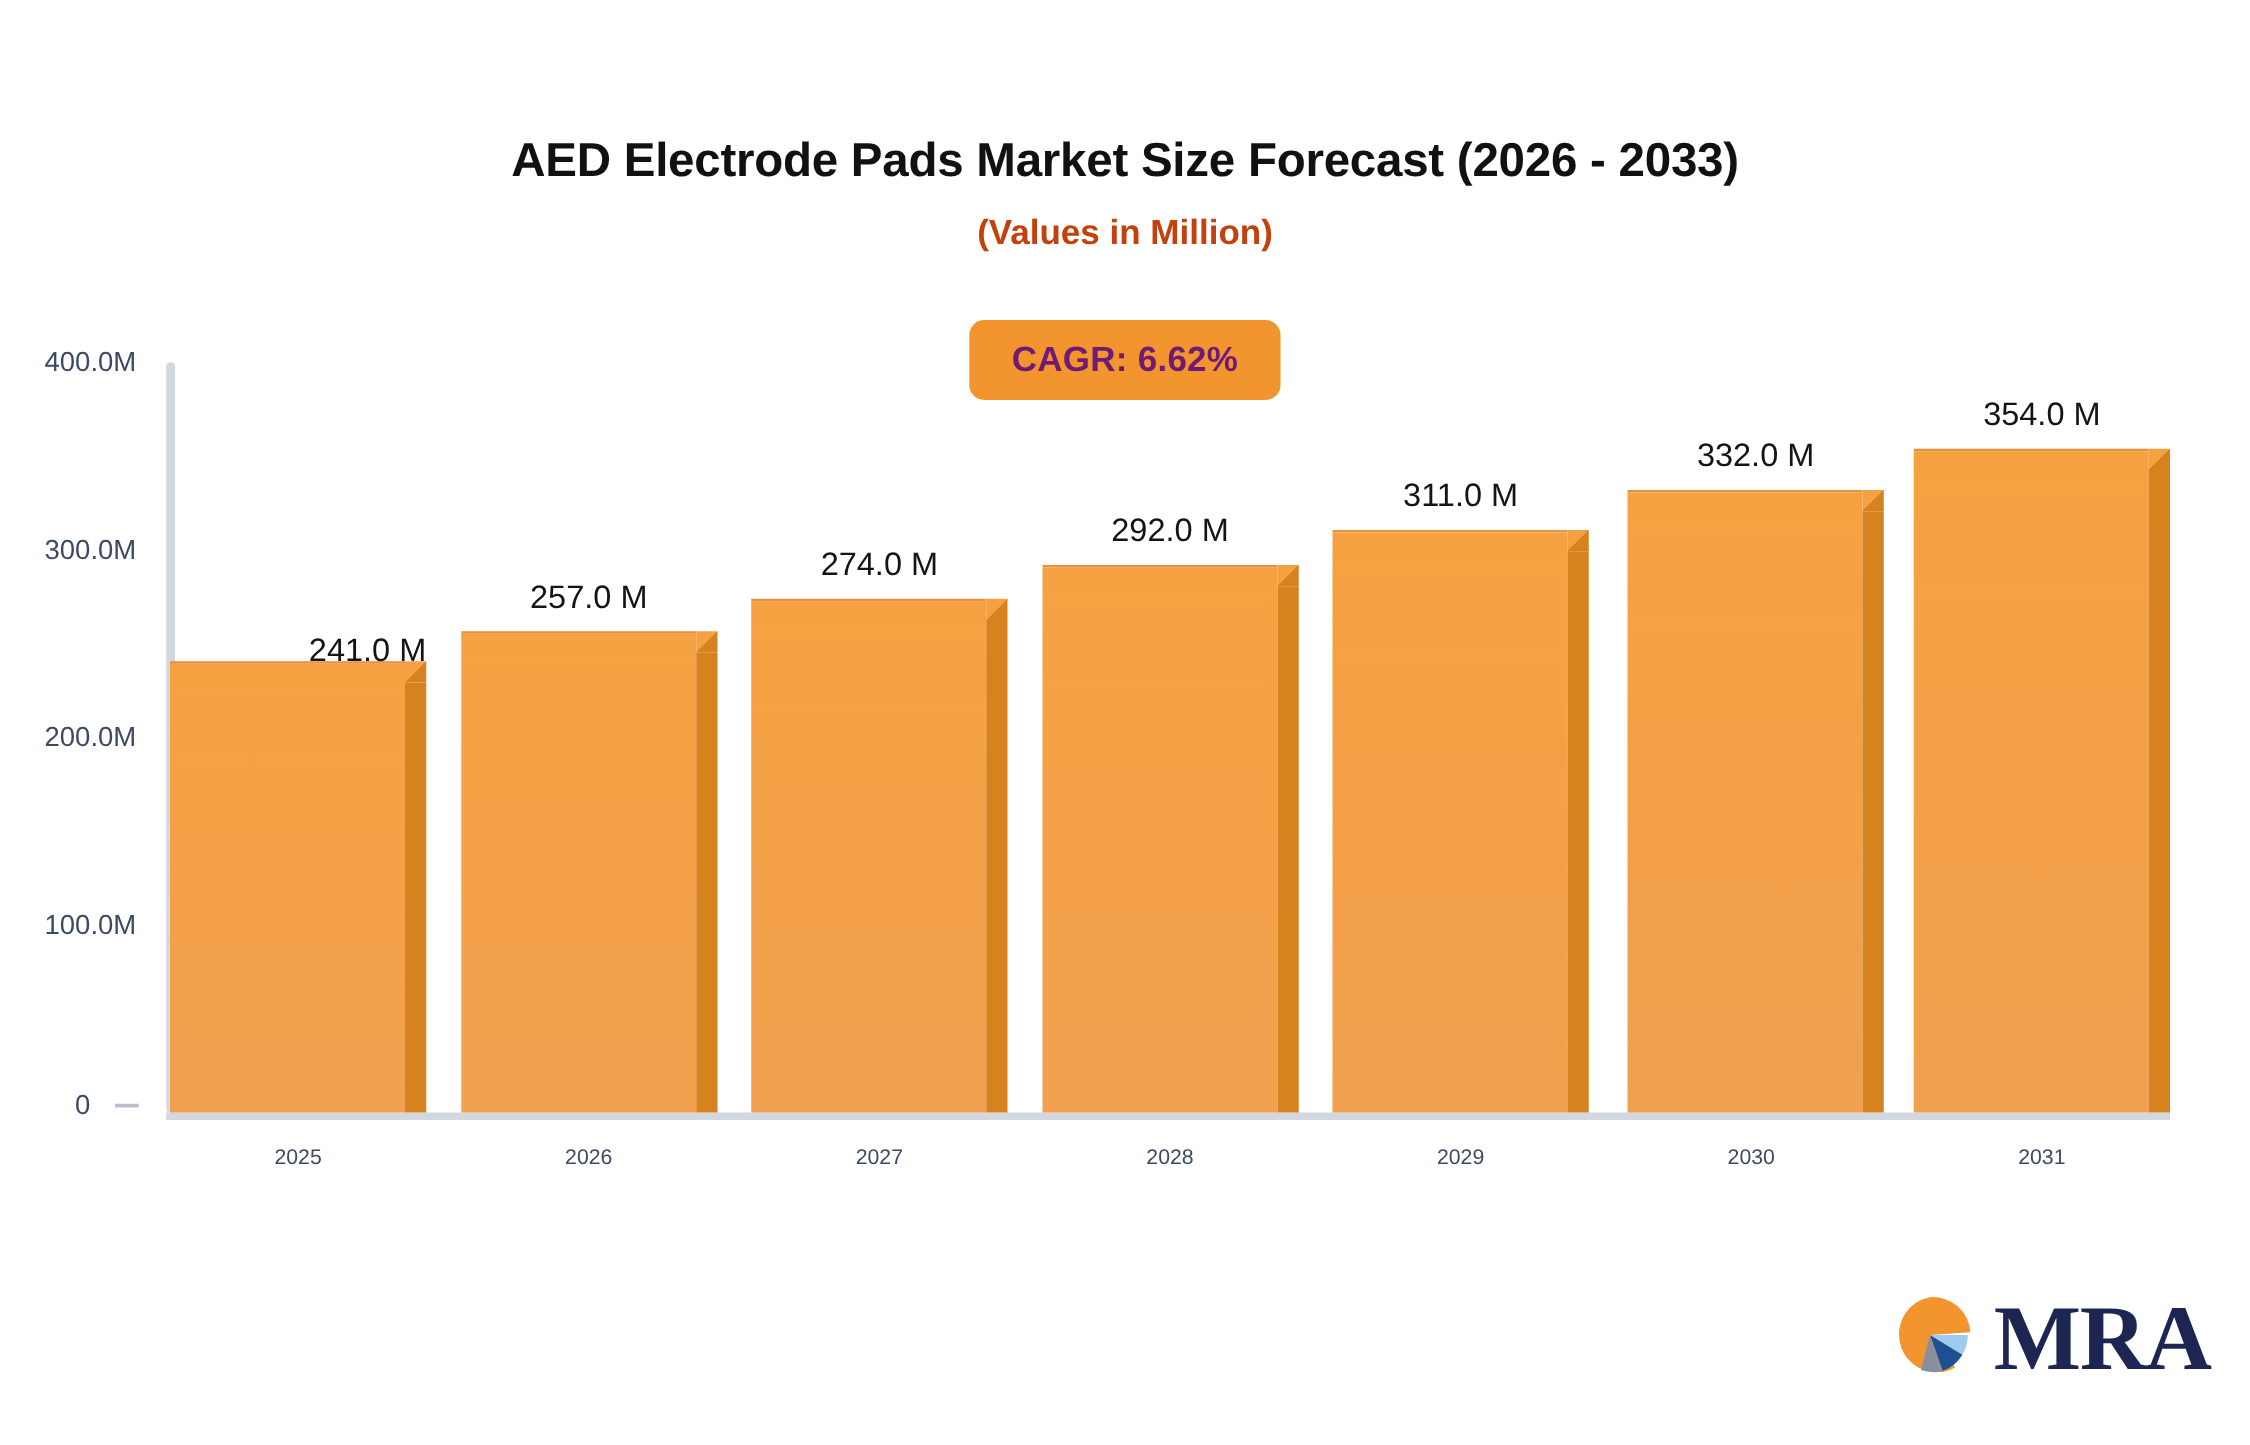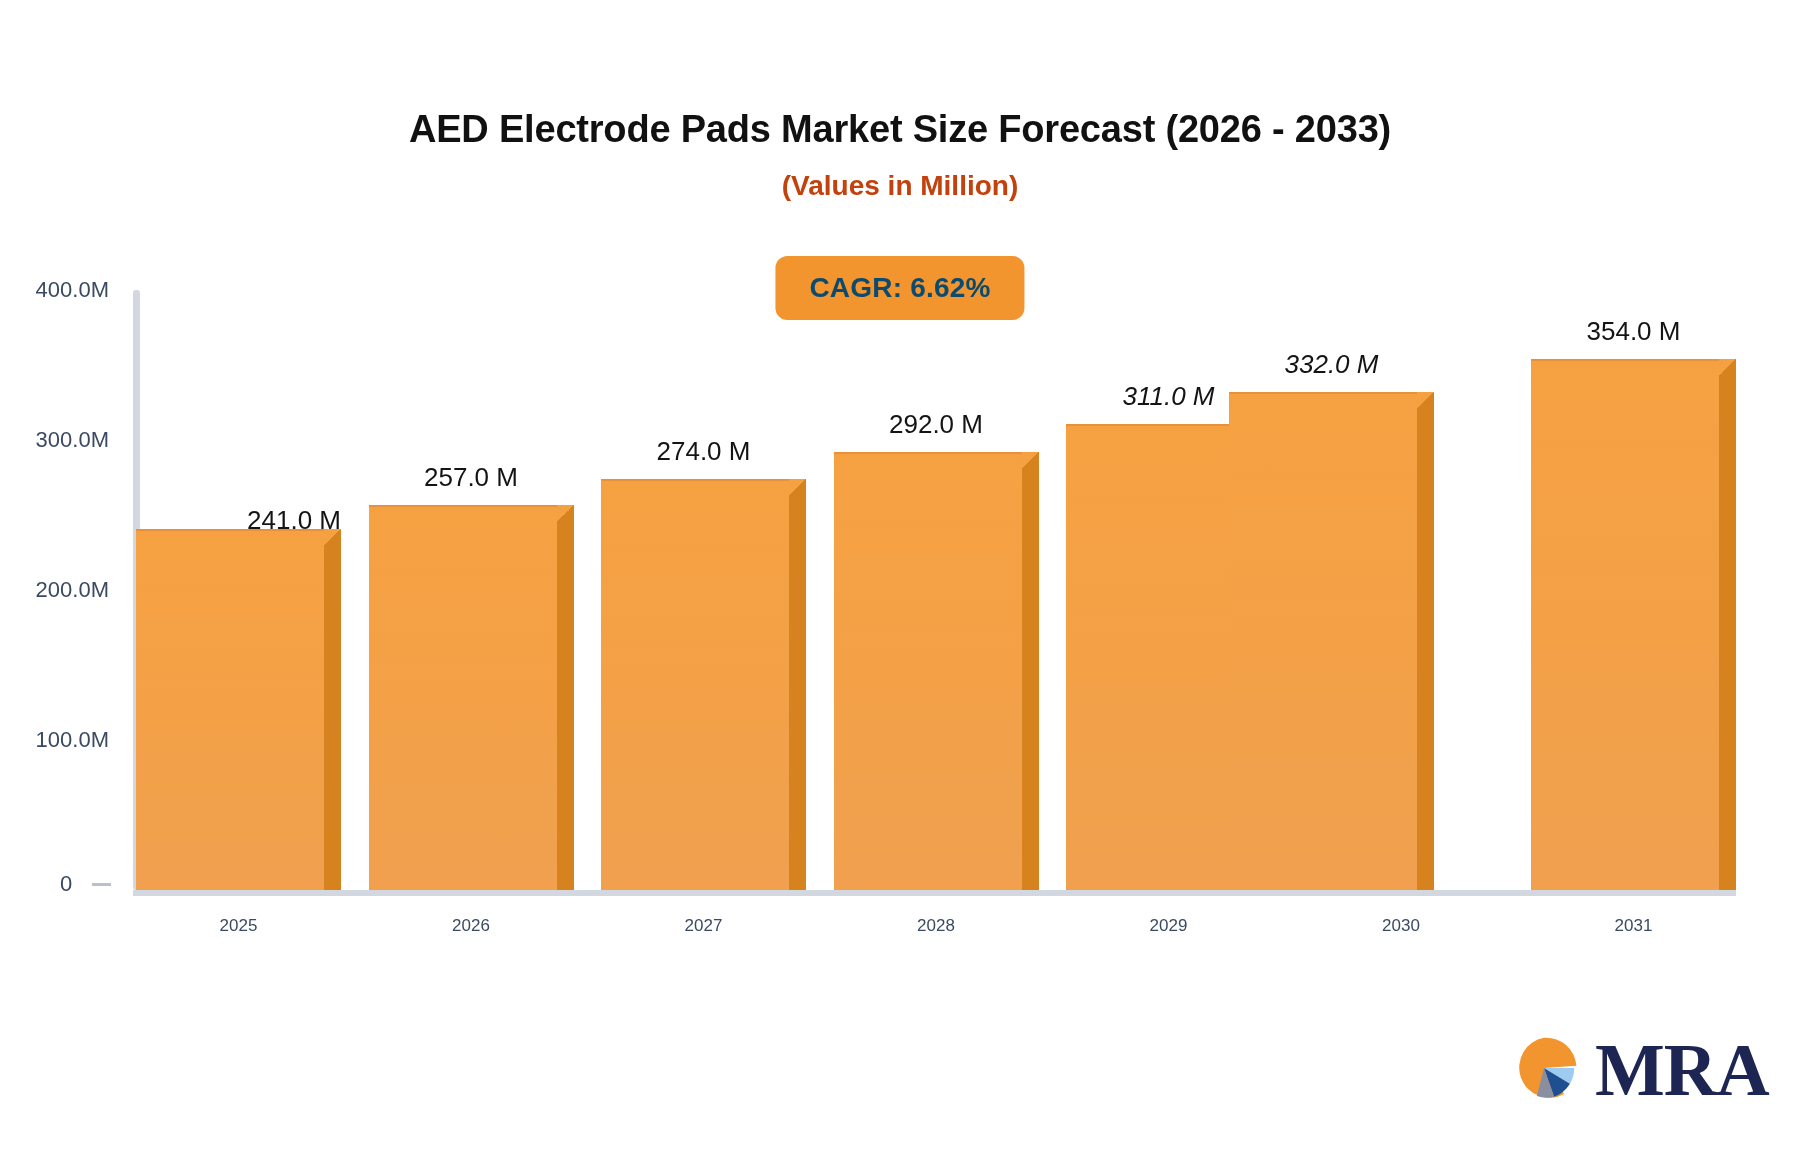--- a/index.html
+++ b/index.html
@@ -40,21 +40,21 @@
     color: #c2410c;
   }
 
   
   .cagr-badge {
     position: absolute;
     top: 256px;
     left: 50%;
     transform: translateX(-50%);
     background: #f2952f;
-    color: #0c4a6e;
+    color: #701a75;
     font-size: 28px;
     font-weight: 700;
     padding: 16px 34px;
     border-radius: 12px;
     white-space: nowrap;
     letter-spacing: 0.2px;
   }
 
   
   .plot {
@@ -240,29 +240,29 @@
           <div class="bar-value" style="bottom: 423px;">274.0 M</div>
         </div>
         <div class="bar-group" style="left: 700.5px; width: 205px;">
           <div class="bar-3d" style="height: 438px;">
             <div class="bar-face"></div>
             <div class="bar-side" style="height: 421px;"></div>
             <div class="bar-side-top" style="bottom: 421px;"></div>
           </div>
           <div class="bar-value" style="bottom: 450px; margin-top: 36px;">292.0 M</div>
         </div>
-        <div class="bar-group" style="left: 933px; width: 220px; font-style: italic;">
+        <div class="bar-group" style="left: 933px; width: 220px;">
           <div class="bar-3d" style="height: 466.5px;">
             <div class="bar-face"></div>
             <div class="bar-side" style="height: 449.5px;"></div>
             <div class="bar-side-top" style="bottom: 449.5px;"></div>
           </div>
           <div class="bar-value" style="bottom: 478.5px;">311.0 M</div>
         </div>
-        <div class="bar-group" style="left: 1096px; width: 205px; font-style: italic;">
+        <div class="bar-group" style="left: 1169px; width: 205px;">
           <div class="bar-3d" style="height: 498px;">
             <div class="bar-face"></div>
             <div class="bar-side" style="height: 481px;"></div>
             <div class="bar-side-top" style="bottom: 481px;"></div>
           </div>
           <div class="bar-value" style="bottom: 510px;">332.0 M</div>
         </div>
         <div class="bar-group" style="left: 1398px; width: 205px;">
           <div class="bar-3d" style="height: 531px;">
             <div class="bar-face"></div>

